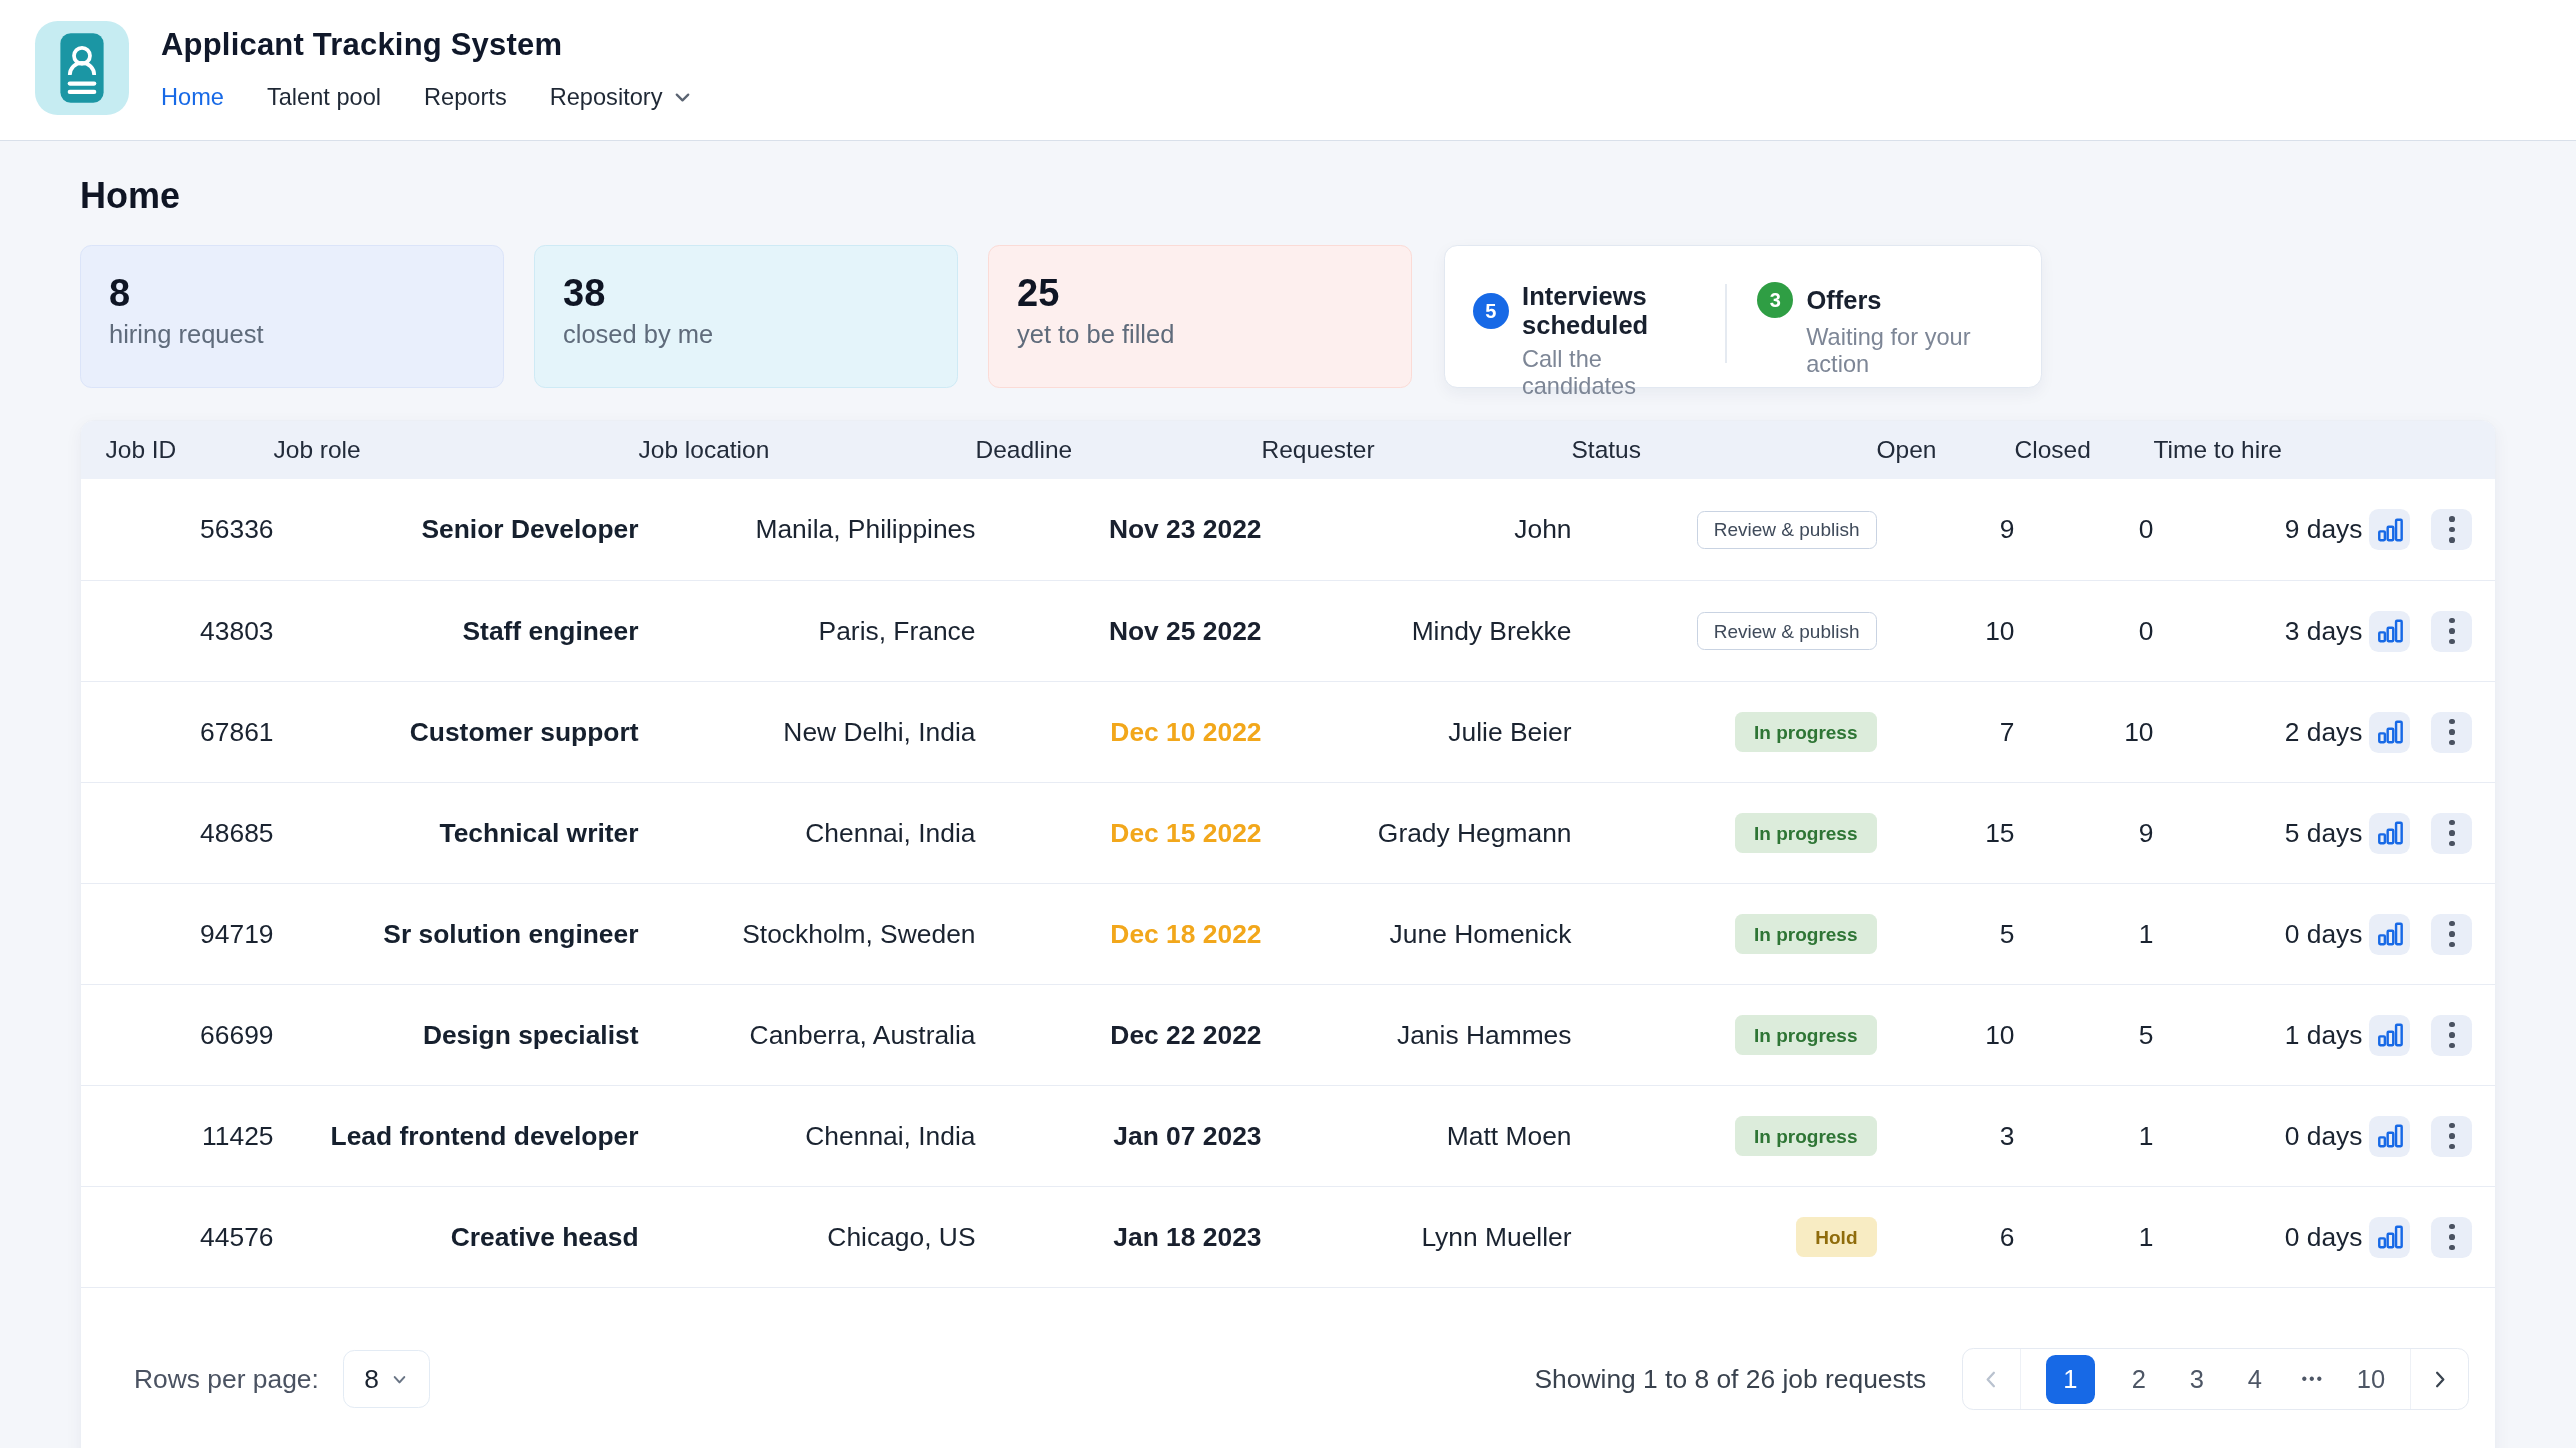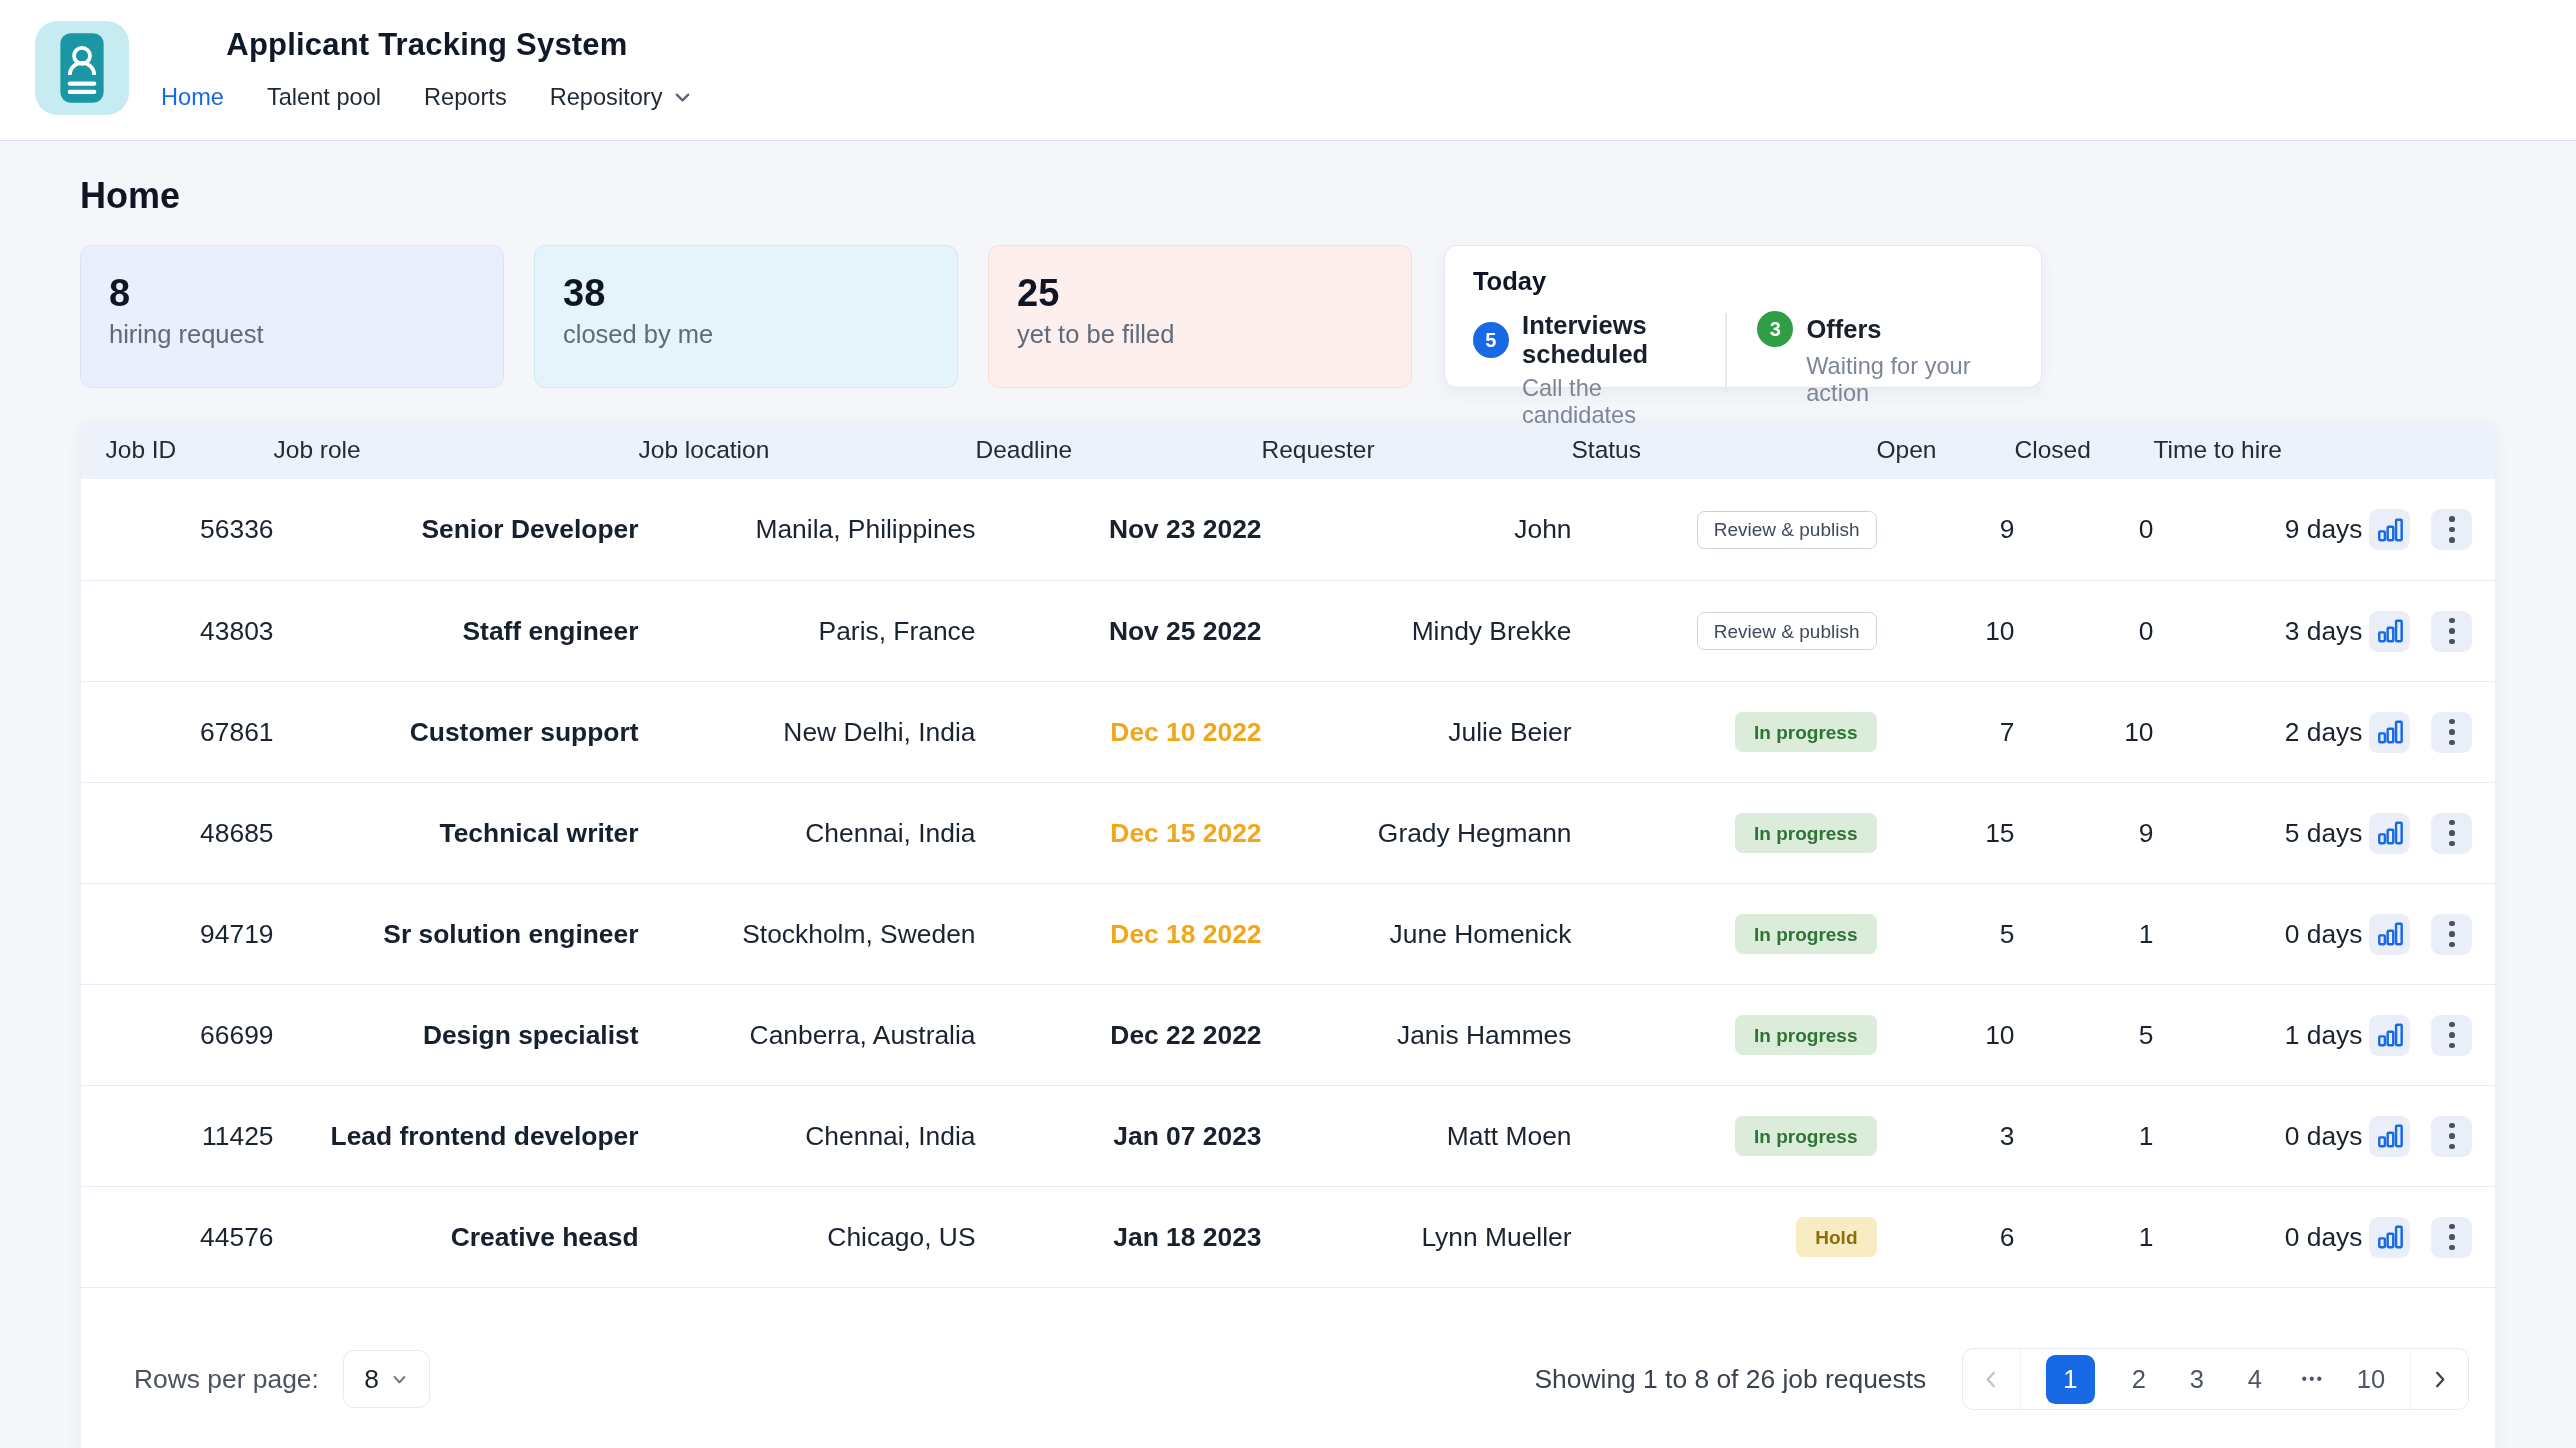--- a/index.html
+++ b/index.html
@@ -11,21 +11,20 @@
     width:2576px; height:1448px; overflow:hidden;
   }
   .app { width:2576px; height:1448px; position:relative; }
 
   
   header {
     background:#ffffff; height:141px; width:100%;
     border-bottom:1.9px solid #d9e0ea;
     display:flex; align-items:flex-start;
     padding:21px 0 0 35px;
-    text-align:center;
   }
   .logo {
     width:94px; height:94px; border-radius:22.6px;
     background:#c6ecf2; display:flex; align-items:center; justify-content:center;
     flex:0 0 auto;
   }
   .head-text { margin-left:32px; padding-top:5.7px; }
   .app-title { font-size:31px; font-weight:700; color:#10182a; letter-spacing:0.2px; }
   nav { display:flex; align-items:center; gap:43px; margin-top:21px; }
   .nav-item { font-size:23.6px; color:#1f2835; text-decoration:none; cursor:pointer; display:flex; align-items:center; gap:9.4px; }
@@ -172,21 +171,20 @@
       <div class="stat-card" style="background: rgb(228, 244, 250); border-color: rgb(206, 234, 245);">
         <div class="stat-value">38</div>
         <div class="stat-label">closed by me</div>
       </div>
       <div class="stat-card" style="background: rgb(253, 239, 238); border-color: rgb(251, 219, 214);">
         <div class="stat-value">25</div>
         <div class="stat-label">yet to be filled</div>
       </div>
 
       <div class="today-card">
-        <div class="today-title">Today</div>
         <div class="today-items">
           <div class="today-item">
             <div class="ti-top">
               <span class="count-badge" style="background: rgb(23, 105, 230);">5</span>
               <span class="ti-label">Interviews scheduled</span>
             </div>
             <div class="ti-sub">Call the candidates</div>
           </div>
           <div class="today-divider"></div>
           <div class="today-item second">

